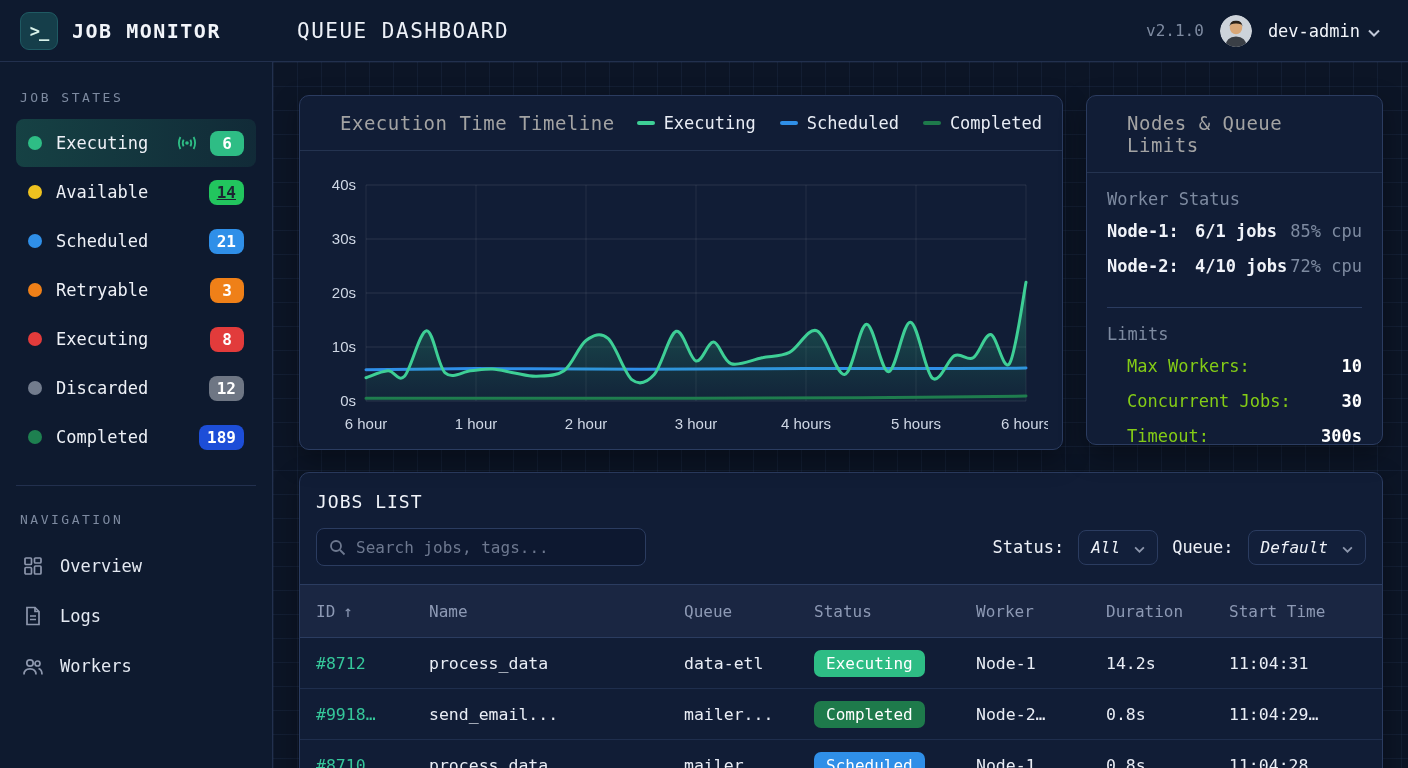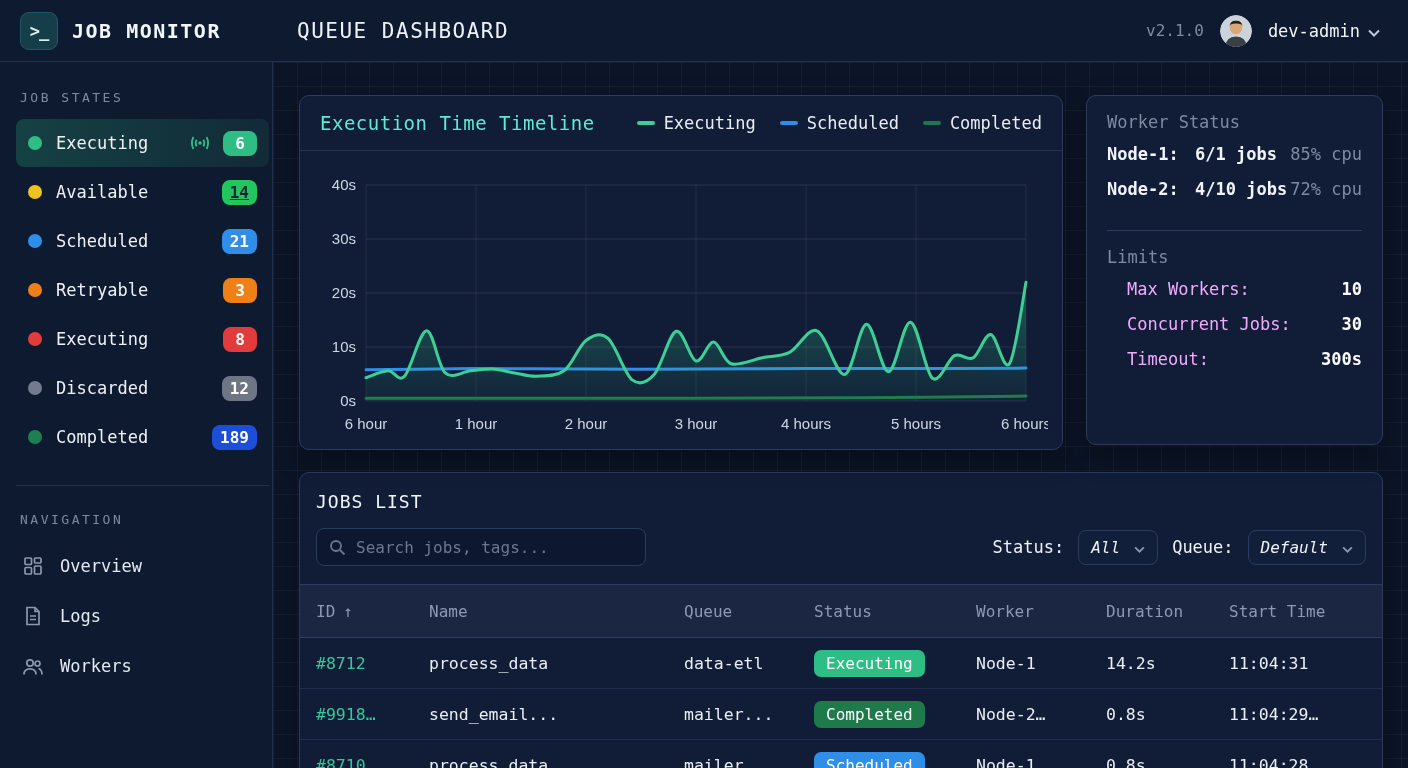--- a/index.html
+++ b/index.html
@@ -5,21 +5,21 @@
   * { margin:0; padding:0; box-sizing:border-box; }
   html,body { width:1408px; height:768px; overflow:hidden; background:#0c1526;
     font-family:"DejaVu Sans Mono","Liberation Mono",monospace; color:#e9edf5; }
 
   
   .app { display:flex; flex-direction:column; width:1408px; height:768px; }
   .header { height:62px; display:flex; align-items:center; background:#0e1a2f;
     border-bottom:1px solid #22304e; flex:none; }
   .body { flex:1; display:flex; min-height:0; }
   .sidebar { width:273px; flex:none; background:#0e1a2f; border-right:1px solid #22304e;
-    padding:28px 3px 0 16px; }
+    padding:28px 16px 0 16px; }
   .main { flex:1; min-width:0; padding:33px 25px 0 26px; overflow:hidden;
     background-color:#0c1526;
     background-image:linear-gradient(rgba(80,112,170,0.10) 1px, transparent 1px),
       linear-gradient(90deg, rgba(80,112,170,0.10) 1px, transparent 1px);
     background-size:24px 24px; }
 
   
   .brand { width:273px; flex:none; display:flex; align-items:center; gap:14px; padding-left:20px; }
   .logo { width:38px; height:38px; border-radius:9px; background:#153e4a;
     border:1px solid #1f5a63; display:flex; align-items:center; justify-content:center;
@@ -48,35 +48,35 @@
     font-size:17px; color:#e4e9f2; cursor:pointer; }
   .nav-item .nicon { color:#8d97ad; display:flex; width:22px; justify-content:center; }
 
   
   .panel { background:#111d36; border:1px solid #2b3c60; border-radius:10px;
     box-shadow:0 10px 26px rgba(0,0,0,0.35); }
   .top-row { display:flex; gap:23px; }
   .chart-panel { width:764px; height:355px; flex:none; }
   .panel-head { display:flex; align-items:center; justify-content:space-between;
     padding:16px 20px; border-bottom:1px solid #243350; }
-  .panel-title { font-size:19px; color:#5eead4; letter-spacing:0.5px; }
+  .panel-title { font-size:19px; color:#a3a3a3; letter-spacing:0.5px;margin-left:20px; }
   .legend { display:flex; gap:24px; }
   .legend-item { display:flex; align-items:center; gap:9px; font-size:17px; color:#e9edf5; }
   .legend-swatch { width:18px; height:4px; border-radius:2px; }
 
   .nodes-panel { width:297px; height:350px; flex:none; }
   .nodes-body { padding:16px 20px; }
   .sub-label { color:#7d8aa0; font-size:17px; margin-bottom:12px; }
   .worker-row { display:flex; align-items:flex-start; font-size:17px; height:35px; }
   .worker-name { color:#f0f3f9; font-weight:bold; width:88px; }
   .worker-jobs { color:#f0f3f9; font-weight:bold; }
   .worker-cpu { color:#7d8aa0; margin-left:auto; }
   .nodes-divider { border-top:1px solid #2b3c60; margin:16px 0 16px 0; }
   .limit-row { display:flex; justify-content:space-between; font-size:17px; height:35px; align-items:baseline; }
-  .limit-label { color:#f0abfc;padding-left:20px; }
+  .limit-label { color:#84cc16;padding-left:20px; }
   .limit-value { color:#fff; font-weight:bold; }
 
   
   .jobs-panel { margin-top:22px; width:1084px; min-height:320px; padding-bottom:4px; }
   .jobs-head { padding:18px 16px 0 16px; }
   .jobs-title { font-size:18px; letter-spacing:1px; color:#f0f3f9; }
   .jobs-controls { display:flex; align-items:center; margin:16px 0 18px 0; }
   .search-box { width:330px; height:38px; border:1px solid #2b3c60; border-radius:8px;
     background:#0d1830; display:flex; align-items:center; padding:0 12px; gap:10px; color:#6d788f; }
   .search-box input { background:transparent; border:none; outline:none; color:#dfe5ef;
@@ -283,20 +283,23 @@
                 <text x="714" y="268" text-anchor="middle" fill="#cfd7e5" font-size="15" font-family="Liberation Sans, sans-serif">6 hours</text>
                 <path d="M54,237.3 C81.5,237.3 164.0,237.3 219.0,237.3 C274.0,237.3 329.0,237.4 384.0,237.3 C439.0,237.2 494.0,237.1 549.0,236.8 C604.0,236.4 686.5,235.4 714.0,235.1" fill="none" stroke="#1e7a4b" stroke-width="3" stroke-linecap="round"></path>
                 <path d="M54,208.68 C72.3,208.5 127.3,207.7 164.0,207.6 C200.7,207.5 237.3,208.0 274.0,208.1 C310.7,208.2 347.3,208.2 384.0,208.1 C420.7,208.0 457.3,207.7 494.0,207.6 C530.7,207.5 567.3,207.7 604.0,207.6 C640.7,207.5 695.7,207.2 714.0,207.1" fill="none" stroke="#2f8fe8" stroke-width="3" stroke-linecap="round"></path>
                 <path d="M54,216.78 C57.7,215.6 69.6,210.0 76.0,209.8 C82.4,209.5 86.1,221.8 92.5,215.2 C98.9,208.5 107.7,170.3 114.5,169.8 C121.3,169.3 125.9,205.3 133.2,211.9 C140.5,218.6 150.6,210.4 158.5,209.8 C166.4,209.1 173.2,207.8 180.5,208.1 C187.8,208.5 195.2,210.8 202.5,211.9 C209.8,213.1 216.3,215.5 224.5,215.2 C232.8,214.8 243.8,215.7 252.0,209.8 C260.3,203.8 266.7,184.9 274.0,179.5 C281.3,174.1 288.3,170.8 296.0,177.4 C303.7,183.9 312.5,212.9 320.2,218.9 C327.9,225.0 334.9,221.6 342.2,213.5 C349.5,205.4 357.2,172.6 364.2,170.3 C371.2,168.1 377.8,198.2 384.0,200.0 C390.2,201.8 395.7,180.7 401.6,181.1 C407.5,181.6 411.1,200.1 419.2,202.7 C427.3,205.4 440.3,198.7 450.0,196.8 C459.7,194.9 468.3,195.9 477.5,191.4 C486.7,186.9 495.8,166.1 505.0,169.8 C514.2,173.5 524.3,214.6 532.5,213.5 C540.8,212.5 547.2,163.8 554.5,163.3 C561.8,162.9 569.2,211.2 576.5,210.8 C583.8,210.5 591.2,160.1 598.5,161.2 C605.8,162.2 613.2,211.7 620.5,217.3 C627.8,222.9 635.7,198.1 642.5,194.6 C649.3,191.2 655.1,200.3 661.2,196.8 C667.2,193.3 672.8,172.6 678.8,173.6 C684.8,174.6 691.6,211.5 697.5,202.7 C703.4,194.0 711.3,134.8 714.0,121.2 L714,240 L54,240 Z" fill="url(#execFill)" stroke="none"></path>
                 <path d="M54,216.78 C57.7,215.6 69.6,210.0 76.0,209.8 C82.4,209.5 86.1,221.8 92.5,215.2 C98.9,208.5 107.7,170.3 114.5,169.8 C121.3,169.3 125.9,205.3 133.2,211.9 C140.5,218.6 150.6,210.4 158.5,209.8 C166.4,209.1 173.2,207.8 180.5,208.1 C187.8,208.5 195.2,210.8 202.5,211.9 C209.8,213.1 216.3,215.5 224.5,215.2 C232.8,214.8 243.8,215.7 252.0,209.8 C260.3,203.8 266.7,184.9 274.0,179.5 C281.3,174.1 288.3,170.8 296.0,177.4 C303.7,183.9 312.5,212.9 320.2,218.9 C327.9,225.0 334.9,221.6 342.2,213.5 C349.5,205.4 357.2,172.6 364.2,170.3 C371.2,168.1 377.8,198.2 384.0,200.0 C390.2,201.8 395.7,180.7 401.6,181.1 C407.5,181.6 411.1,200.1 419.2,202.7 C427.3,205.4 440.3,198.7 450.0,196.8 C459.7,194.9 468.3,195.9 477.5,191.4 C486.7,186.9 495.8,166.1 505.0,169.8 C514.2,173.5 524.3,214.6 532.5,213.5 C540.8,212.5 547.2,163.8 554.5,163.3 C561.8,162.9 569.2,211.2 576.5,210.8 C583.8,210.5 591.2,160.1 598.5,161.2 C605.8,162.2 613.2,211.7 620.5,217.3 C627.8,222.9 635.7,198.1 642.5,194.6 C649.3,191.2 655.1,200.3 661.2,196.8 C667.2,193.3 672.8,172.6 678.8,173.6 C684.8,174.6 691.6,211.5 697.5,202.7 C703.4,194.0 711.3,134.8 714.0,121.2" fill="none" stroke="#3ecf96" stroke-width="3" stroke-linecap="round"></path>
               </svg>
           </div>
         </div>
 
         <div class="panel nodes-panel">
+          <div class="panel-head">
+            <div class="panel-title">Nodes &amp; Queue Limits</div>
+          </div>
           <div class="nodes-body">
             <div class="sub-label">Worker Status</div>
             <div id="worker-rows">
                 <div class="worker-row">
                   <span class="worker-name">Node-1:</span>
                   <span class="worker-jobs">6/1 jobs</span>
                   <span class="worker-cpu">85% cpu</span>
                 </div>
                 <div class="worker-row">
                   <span class="worker-name">Node-2:</span>

